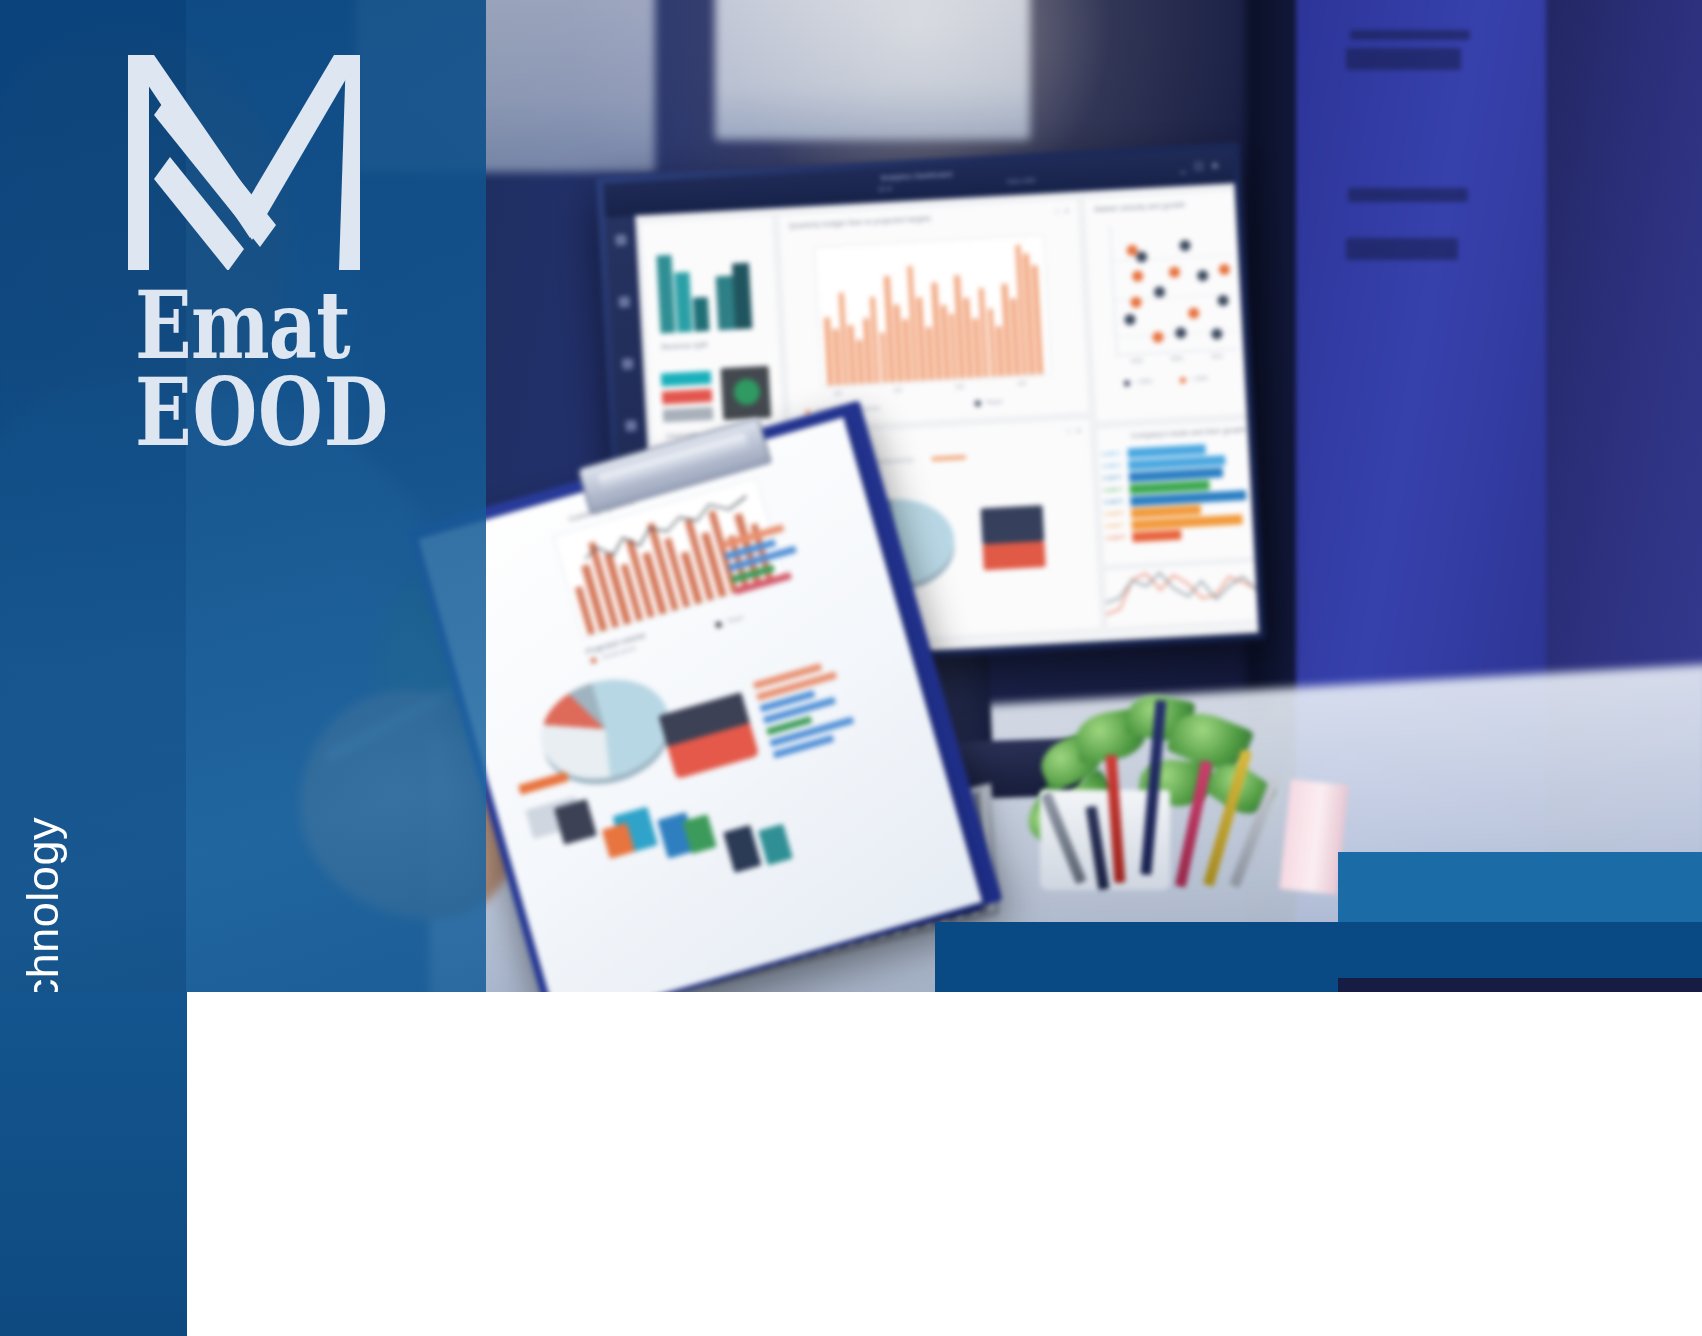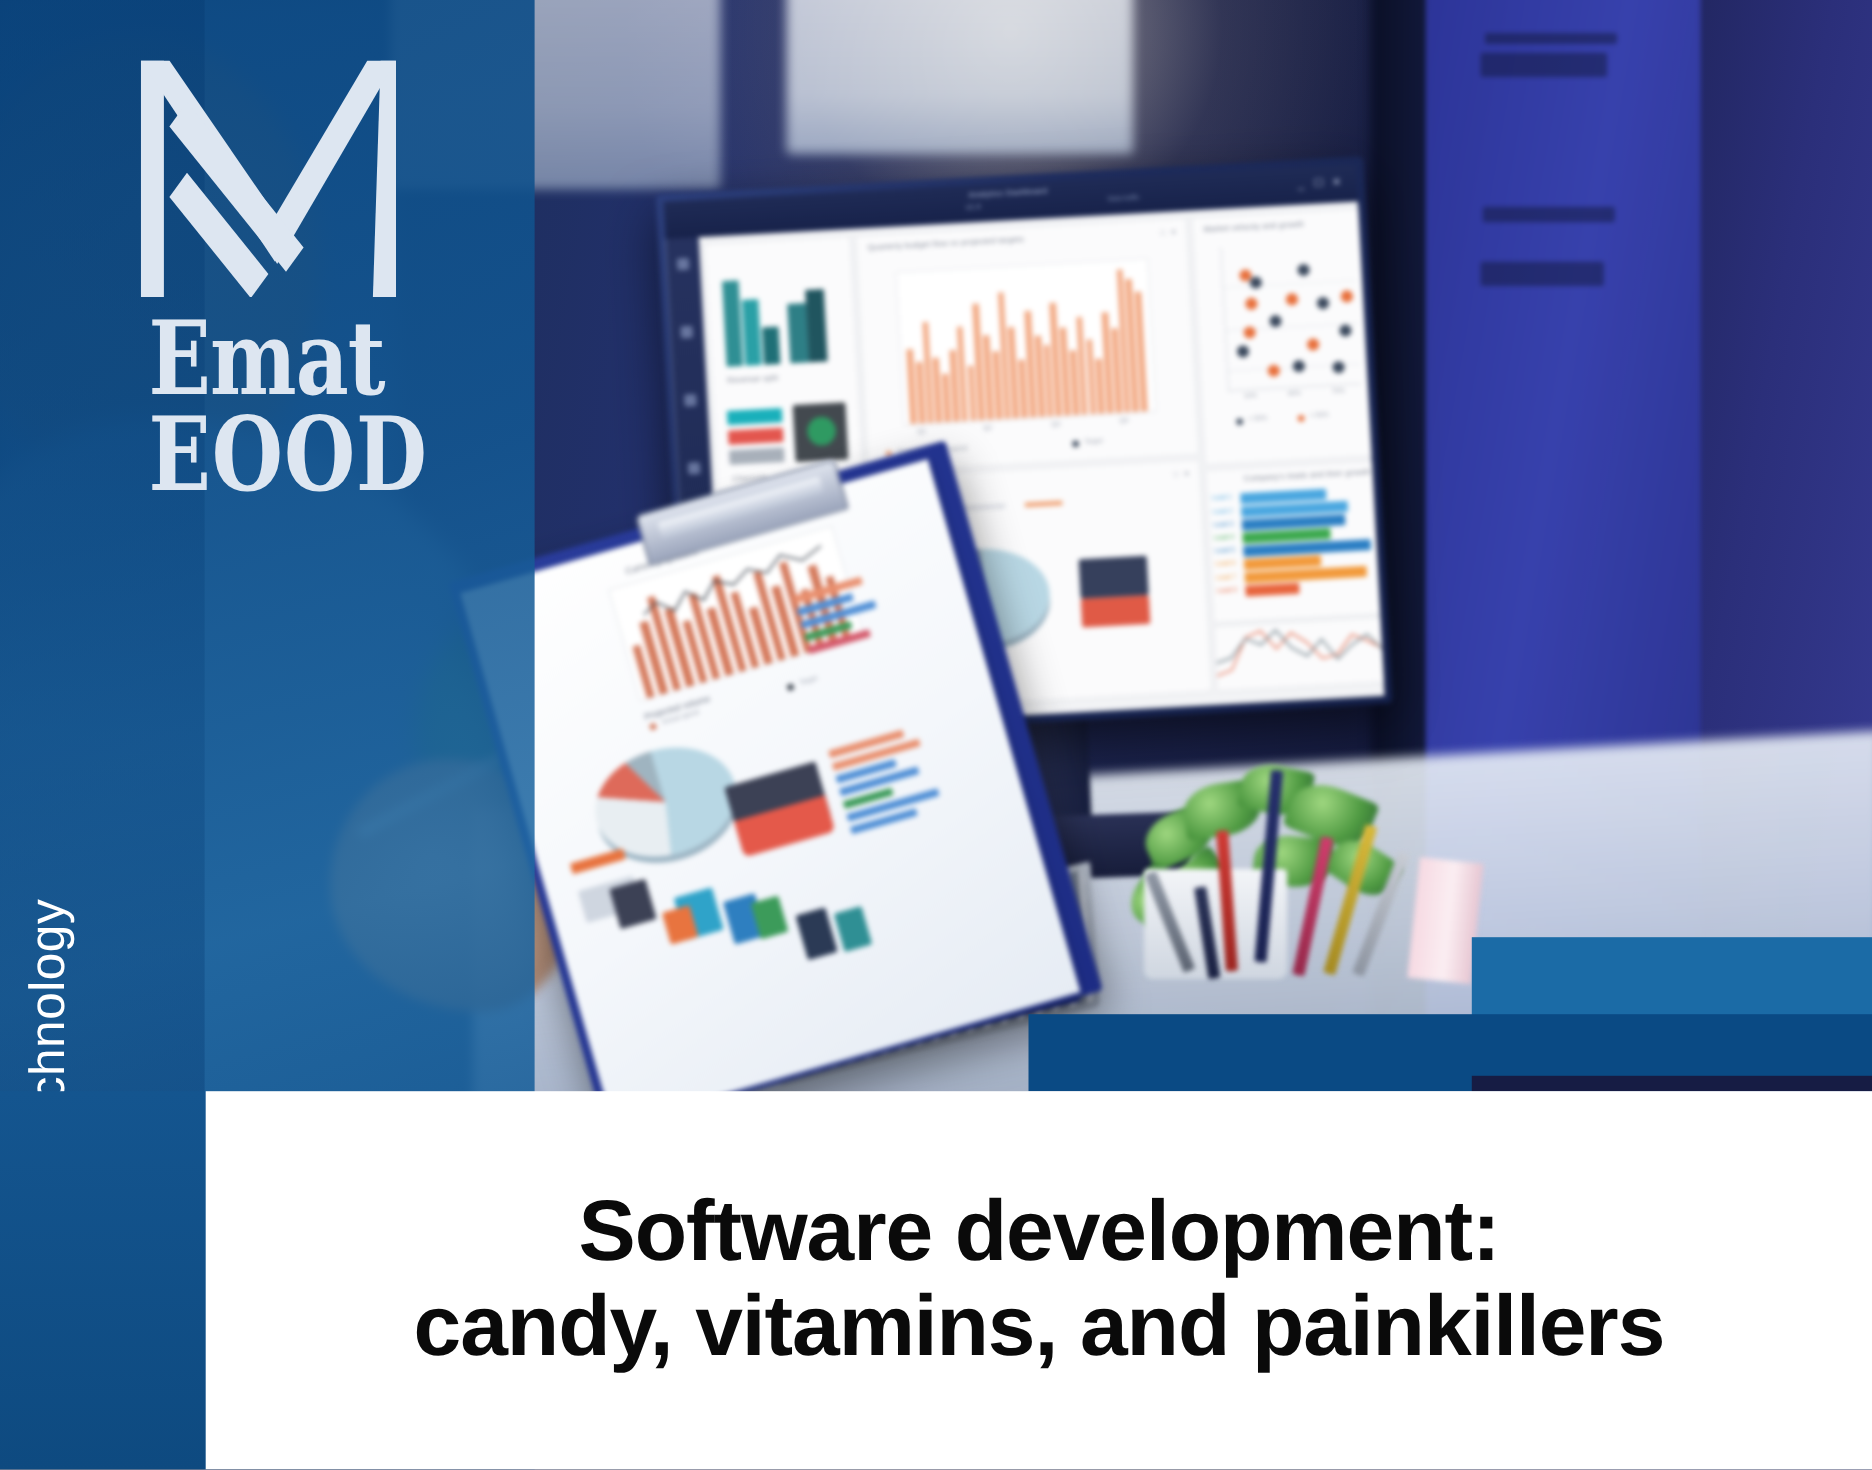--- a/index.html
+++ b/index.html
@@ -631,18 +631,14 @@
 
   <div class="brand-name">
     <span>Emat</span>
     <span class="l2">EOOD</span>
   </div>
 
   <div class="vert-tag">Emat Technology</div>
 
   <div class="left-strip"></div>
   <div class="white-panel"></div>
-  <div class="title-block">
-    <div class="title-l1">Software development:</div>
-    <div class="title-l2">candy, vitamins, and painkillers</div>
-  </div>
 
 </div>
 
 </body></html>

